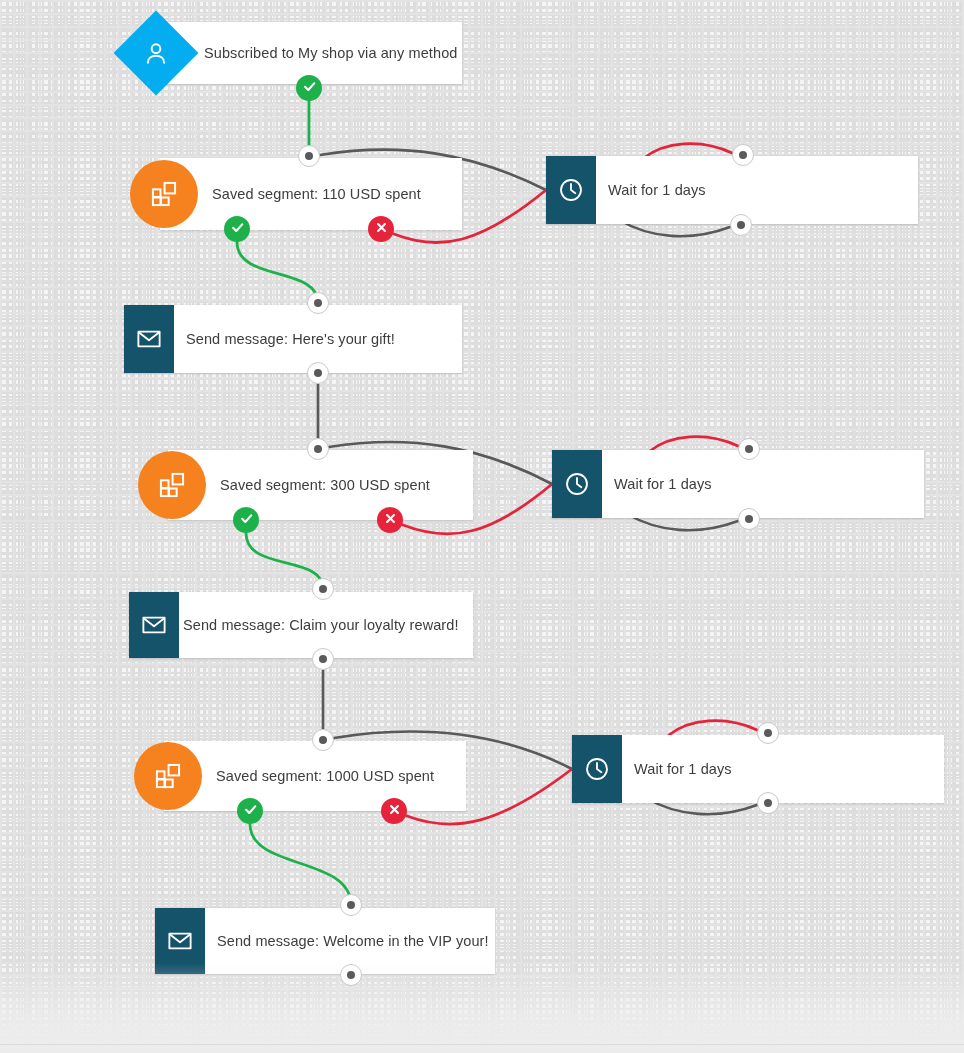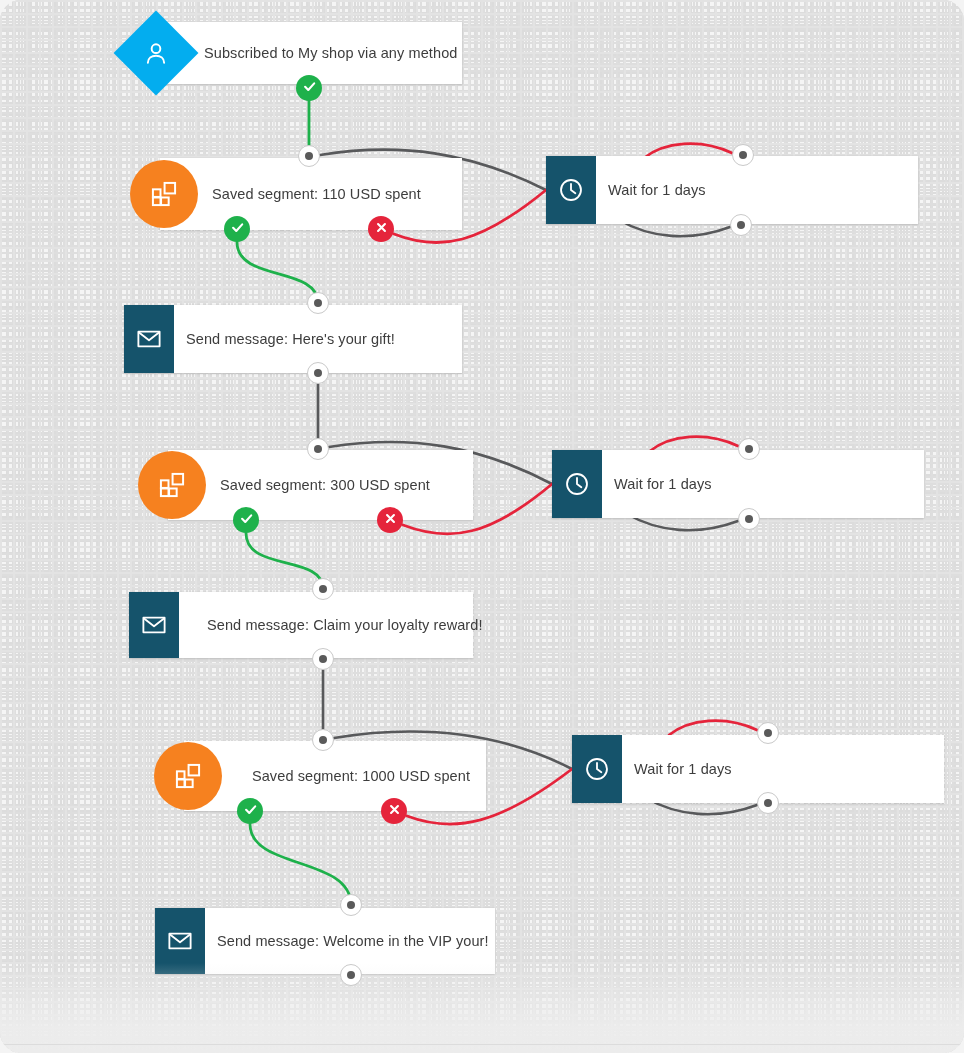--- a/index.html
+++ b/index.html
@@ -19,21 +19,20 @@
       repeating-linear-gradient(to bottom,
         #dcdcdc 0px, #dcdcdc 2px, transparent 2px, transparent 6px),
       repeating-linear-gradient(to right,
         #e4e4e4 0px, #e4e4e4 2px, transparent 2px, transparent 13px),
       repeating-linear-gradient(to bottom,
         #e4e4e4 0px, #e4e4e4 2px, transparent 2px, transparent 13px);
     background-size: 100% 1px, 1px 100%, 100% 1px, 1px 100%;
     background-position: 0 51px, 51px 0, 0 51px, 51px 0;
     background-repeat: repeat-y, repeat-x, repeat-y, repeat-x;
     font-family: "Liberation Sans", sans-serif;
-    border-radius: 21px;
   }
   .grid-major {
     position: absolute;
     inset: 0;
     background-image:
       repeating-linear-gradient(to right, #dedede 0 2px, transparent 2px 7px),
       repeating-linear-gradient(to bottom, #dedede 0 2px, transparent 2px 7px);
     background-size: 100% 1px, 1px 100%;
     background-position: 0 51px, 51px 0;
     background-repeat: repeat-y, repeat-x;
@@ -243,23 +242,23 @@
         </div>
         <div class="label" style="padding-left: 12px;">Wait for 1 days</div>
       </div>
       <div class="node node-message" style="left: 129px; top: 592px; width: 344px; height: 66px;">
         <div class="sq">
           <div class="sq-ico"><svg viewBox="0 0 24 24" fill="none" stroke="currentColor" stroke-width="1.7" stroke-linejoin="round">
               <rect x="2.2" y="5.2" width="19.6" height="13.6"></rect>
               <path d="M2.2 5.6 12 13.2 21.8 5.6"></path>
             </svg></div>
         </div>
-        <div class="label" style="padding-left: 28px;">Send message: Claim your loyalty reward!</div>
-      </div>
-      <div class="node node-condition" style="left: 184px; top: 741px; width: 302px; height: 70px; justify-content: center;">
+        <div class="label" style="padding-left: 4px;">Send message: Claim your loyalty reward!</div>
+      </div>
+      <div class="node node-condition" style="left: 164px; top: 741px; width: 302px; height: 70px;">
         <div class="circle-wrap">
           <div class="circle-ico"><svg viewBox="0 0 24 24" fill="none" stroke="currentColor" stroke-width="1.7">
               <rect x="12.5" y="2.5" width="9" height="9"></rect>
               <rect x="2.5" y="8" width="6.5" height="6.5"></rect>
               <rect x="2.5" y="15" width="6.5" height="6.5"></rect>
               <rect x="9.5" y="15" width="6.5" height="6.5"></rect>
             </svg></div>
         </div>
         <div class="label" style="padding-left: 52px;">Saved segment: 1000 USD spent</div>
       </div>

